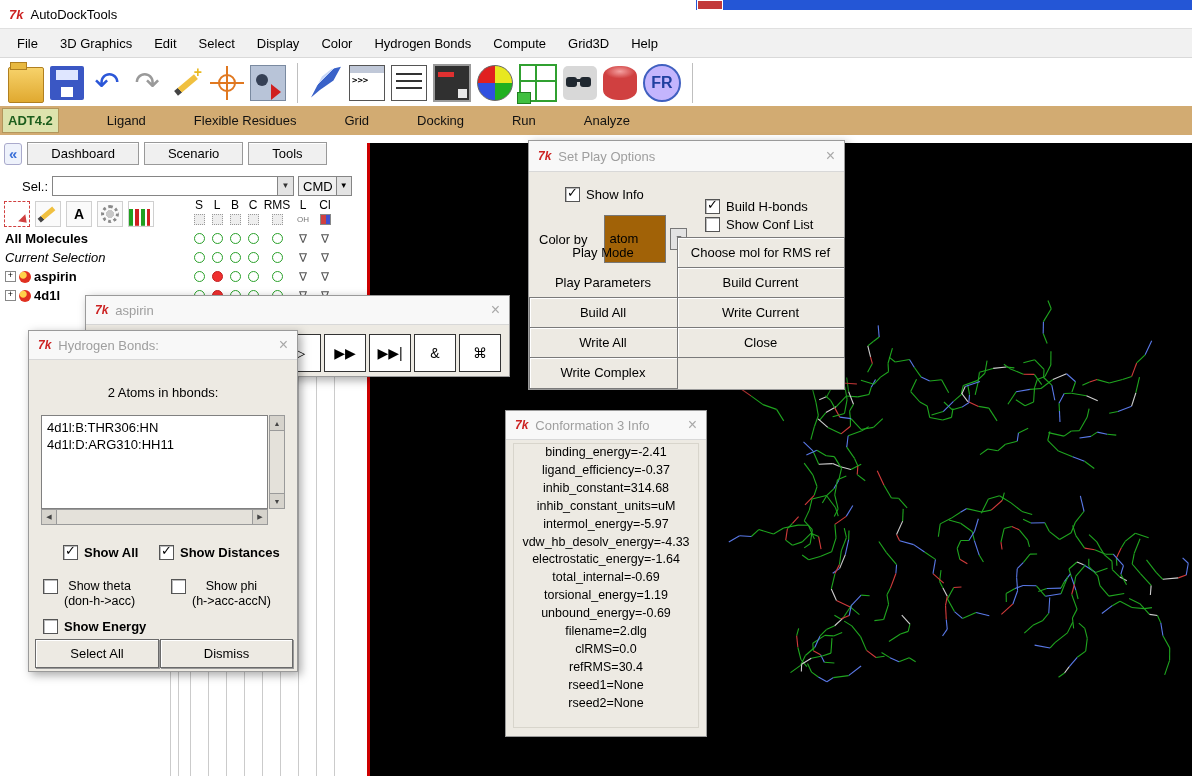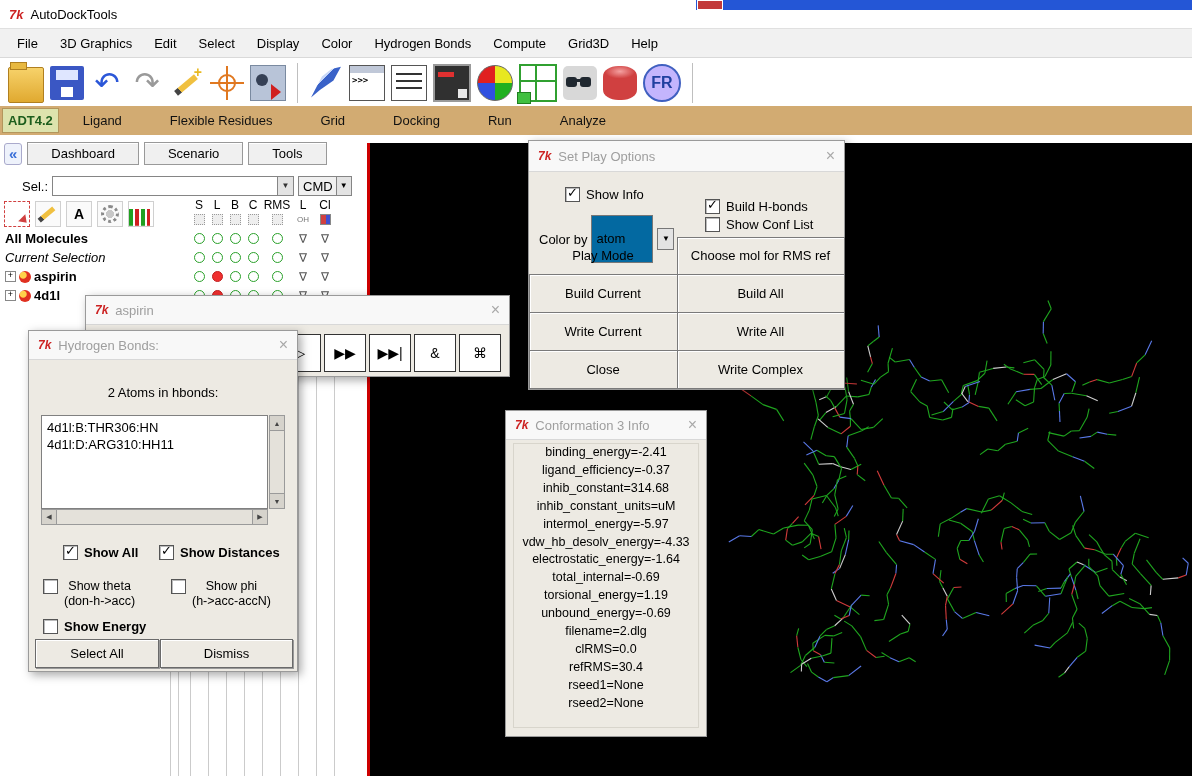--- a/index.html
+++ b/index.html
@@ -44,21 +44,21 @@
   .i-color-sphere-icon{border-radius:50%;background:conic-gradient(#e8e820 0 25%,#20b020 25% 50%,#3050e0 50% 75%,#e02020 75% 100%);border:1px solid #666;}
   .i-grid-box-icon{border:2px solid #30a030;background:linear-gradient(90deg,transparent 0 14px,#30a030 14px 16px,transparent 16px),linear-gradient(180deg,transparent 0 14px,#30a030 14px 16px,transparent 16px);}
   .i-grid-box-icon::after{content:"";position:absolute;left:-4px;bottom:-4px;width:12px;height:10px;background:#40c040;border:1px solid #208020;}
   .i-3d-glasses-icon{background:#d8d8d8;border-radius:5px;}
   .i-3d-glasses-icon::before{content:"";position:absolute;left:3px;top:11px;width:11px;height:10px;background:#202830;border-radius:3px;box-shadow:14px 0 #202830;}
   .i-3d-glasses-icon::after{content:"";position:absolute;left:13px;top:13px;width:7px;height:3px;background:#202830;}
   .i-spin-barrel-icon{background:radial-gradient(ellipse 60% 28% at 50% 16%,#f4a0a0,#d04040 75%),linear-gradient(90deg,#b03030,#f08080 50%,#b03030);border-radius:45%/30%;}
   .i-fr-badge-icon{border-radius:50%;background:#c4b5fd;border:2px solid #4060c0;color:#2040a0;font-size:16px;font-weight:bold;text-align:right;}
 
   
-  .modebar{position:absolute;left:0;top:106px;width:1192px;height:29px;background:#d2ab72;display:flex;align-items:center;padding-left:2px;box-sizing:border-box;}
+  .modebar{position:absolute;left:0;top:106px;width:1192px;height:29px;background:#d2ab72;display:flex;align-items:center;padding-left:2px;box-sizing:border-box;gap:24px;}
   .adt-chip{background:#dde3ad;color:#1d5e1d;font-weight:bold;padding:4px 5px;border:1px solid #b3965c;}
   .mode-tab{padding:5px 24px;color:#111;cursor:default;}
 
   
   .sidebar{position:absolute;left:0;top:135px;width:367px;height:641px;background:#fff;}
   .side-tabs{position:absolute;top:7px;left:4px;display:flex;gap:5px;align-items:center;}
   .chev-btn{color:#3a6fd8;font-weight:bold;font-size:15px;border:1px solid #aac;background:#eef2fb;padding:0 4px;height:20px;line-height:20px;border-radius:3px;}
   .side-tab{border:1px solid #999;background:#f0f0f0;padding:3px 23px;box-shadow:inset 0 1px 0 #fff;}
   .sel-row{position:absolute;top:41px;left:22px;display:flex;align-items:center;gap:4px;}
   .sel-entry{position:relative;width:240px;height:18px;border:1px solid #858585;background:#fff;}
@@ -110,21 +110,21 @@
   .dlg-close{margin-left:auto;color:#a8a8a8;font-size:16px;line-height:16px;cursor:pointer;}
 
   .cbrow{position:absolute;display:flex;align-items:center;gap:6px;}
   .cb{width:13px;height:13px;border:1px solid #555;background:#fff;position:relative;flex:0 0 auto;box-shadow:inset 1px 1px 0 #bbb;}
   .cb.checked::after{content:"✓";position:absolute;left:1px;top:-3px;font-size:13px;font-weight:bold;color:#000;}
 
   
   #dlg-po{left:528px;top:140px;width:317px;height:250px;z-index:20;}
   #dlg-po .dlg-title{height:30px;}
   .po-colorby{position:absolute;top:74px;left:10px;display:flex;align-items:center;gap:4px;}
-  .dd-value{display:inline-block;width:52px;height:16px;border:1px solid #777;background:#0369a1;padding:15px 4px;}
+  .dd-value{display:inline-block;width:52px;height:16px;border:1px solid #777;background:#a16207;padding:15px 4px;margin-left:13px;}
   .dd-arrow{width:15px;height:20px;border:1px solid #777;background:#e3e3e3;font-size:8px;text-align:center;line-height:20px;}
   .po-grid{position:absolute;left:0;top:96px;right:0;bottom:1px;display:grid;grid-template-columns:148px 1fr;}
   .po-btn{border:1px solid #7a7a7a;background:#edeae3;display:flex;align-items:center;justify-content:center;box-shadow:inset 1px 1px 0 #fff;cursor:pointer;margin:-0.5px;}
   .po-btn.flat{border:none;box-shadow:none;background:transparent;cursor:default;}
 
   
   #dlg-player{left:85px;top:295px;width:425px;height:82px;z-index:10;}
   .player-buttons{position:absolute;right:8px;top:38px;display:flex;gap:3px;}
   .pbtn{width:40px;height:36px;background:#fff;border:1px solid #333;display:flex;align-items:center;justify-content:center;font-size:14px;cursor:pointer;}
 
@@ -862,20 +862,21 @@
       <span class="dd-value">atom</span>
       <span class="dd-arrow">▼</span>
     </div>
     <span class="cbrow" style="left:176px;top:76px">
       <span class="cb"></span>
       <span>Show Conf List</span>
     </span>
     <div class="po-grid" id="po-grid">
         <div class="po-btn flat">Play Mode</div>
         <div class="po-btn">Choose mol for RMS ref</div>
+        <div class="po-btn flat">Play Parameters</div>
         <div class="po-btn">Build Current</div>
         <div class="po-btn">Build All</div>
         <div class="po-btn">Write Current</div>
         <div class="po-btn">Write All</div>
         <div class="po-btn">Close</div>
         <div class="po-btn">Write Complex</div>
       </div>
   </div>
 
   <div class="dialog" id="dlg-hb">

